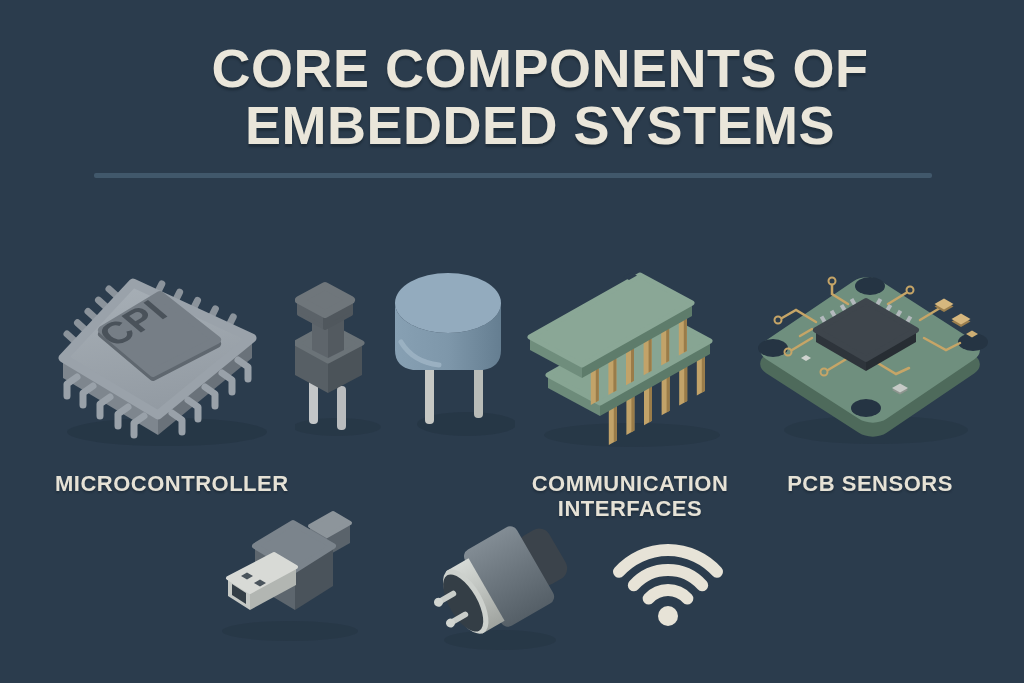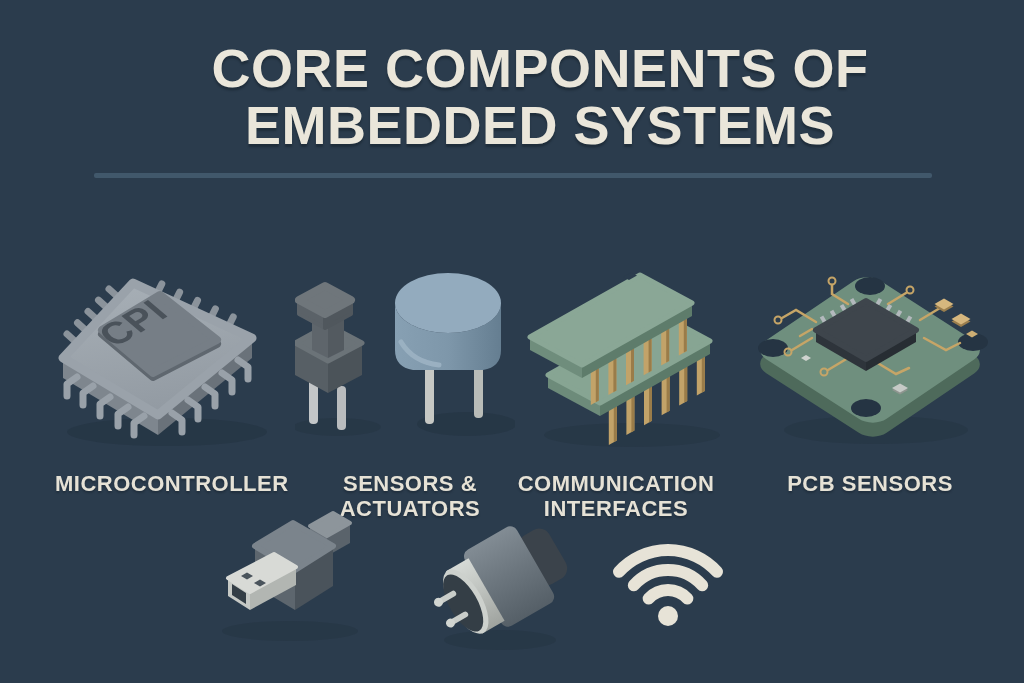--- a/index.html
+++ b/index.html
@@ -106,22 +106,20 @@
 
     <g>
       <ellipse cx="172" cy="162" rx="50" ry="12" fill="#22313f" opacity="0.45"></ellipse>
       <rect x="130" y="100" width="9" height="62" rx="4" fill="#c6c8c4"></rect>
       <rect x="179" y="100" width="9" height="56" rx="4" fill="#b9bcb8"></rect>
       <path d="M100,41 A53,30 0 0 0 206,41 L206,88 Q206,105 188,108 L118,108 Q100,105 100,88 Z" fill="url(#capBody)"></path>
       <path d="M106,80 Q118,100 144,103" stroke="#9cb2c3" stroke-width="5" fill="none" stroke-linecap="round" opacity="0.9"></path>
       <ellipse cx="153" cy="41" rx="53" ry="30" fill="#93abbe"></ellipse>
     </g>
   </svg>
-  <div class="label" style="left:295px;width:230px">SENSORS &amp;
-ACTUATORS</div>
 
   <svg class="fig" style="left:520px;top:265px" width="230" height="190" viewBox="0 0 230 190">
     <ellipse cx="112" cy="170" rx="88" ry="12" fill="#22313f" opacity="0.4"></ellipse>
 
     <g>
       <g transform="translate(88.8,133)">
           <path d="M0,11 L8,6.5 L8,42.5 L0,47 Z" fill="#c2a369"></path>
           <path d="M5,8.2 L8,6.5 L8,42.5 L5,44.2 Z" fill="#9a7c49"></path>
         </g>
       <g transform="translate(106.4,123.1)">
@@ -179,21 +177,21 @@
         </g>
     </g>
 
     <g>
       <polygon points="10,72 62,100 62,113 10,85" fill="#6f8d7c"></polygon>
       <polygon points="62,100 172,38 172,51 62,113" fill="#5e7c6b"></polygon>
       <polygon points="10,72 120,10 172,38 62,100" fill="#8aa796" stroke="#8aa796" stroke-width="5" stroke-linejoin="round"></polygon>
       <polygon points="103,12 111,7.5 117,10.5 109,15" fill="#2b3c4d"></polygon>
     </g>
   </svg>
-  <div class="label" style="left:501px;width:230px">COMMUNICATION
+  <div class="label" style="left:515px;width:230px">COMMUNICATION
 INTERFACES</div>
 
   <svg class="fig" style="left:748px;top:258px" width="250" height="195" viewBox="0 0 250 195">
     <ellipse cx="128" cy="172" rx="92" ry="14" fill="#22313f" opacity="0.4"></ellipse>
     <rect x="-85" y="-85" width="170" height="170" rx="20" transform="matrix(0.712,0.459,-0.676,0.459,122,106)" fill="#4e6a5b"></rect>
     <rect x="-85" y="-85" width="170" height="170" rx="20" transform="matrix(0.712,0.459,-0.676,0.459,122,92)" fill="#6f8f7e"></rect>
     <g>
       <ellipse cx="122" cy="28" rx="15" ry="9" fill="#253443"></ellipse>
       <ellipse cx="25" cy="90" rx="15" ry="9" fill="#253443"></ellipse>
       <ellipse cx="225" cy="84" rx="15" ry="9" fill="#253443"></ellipse>

